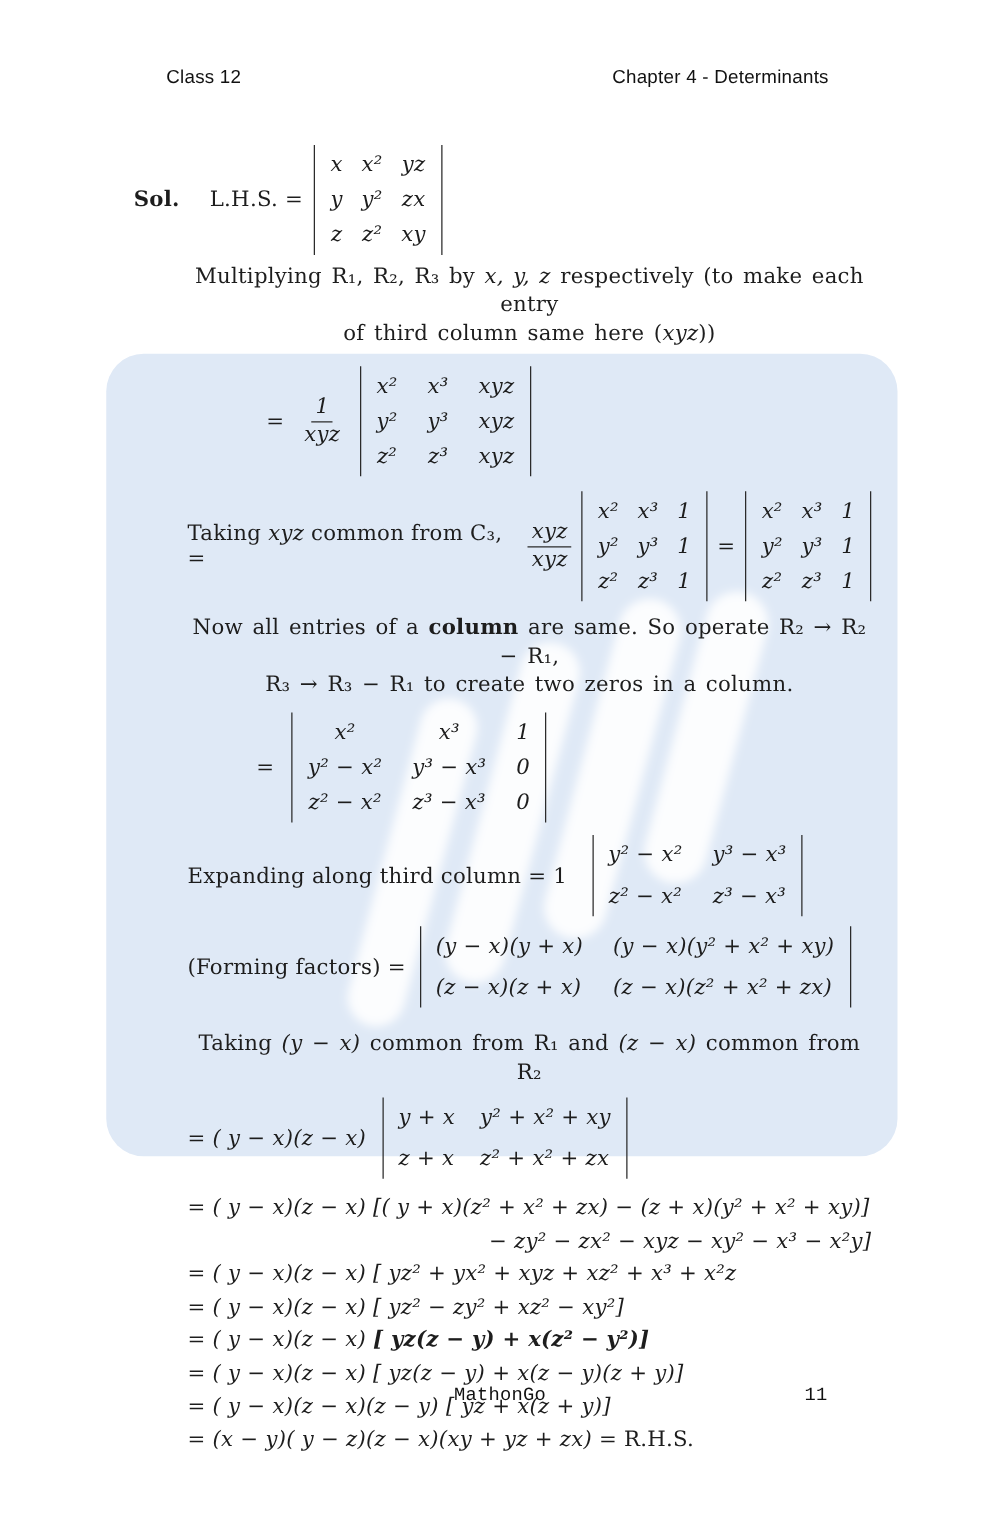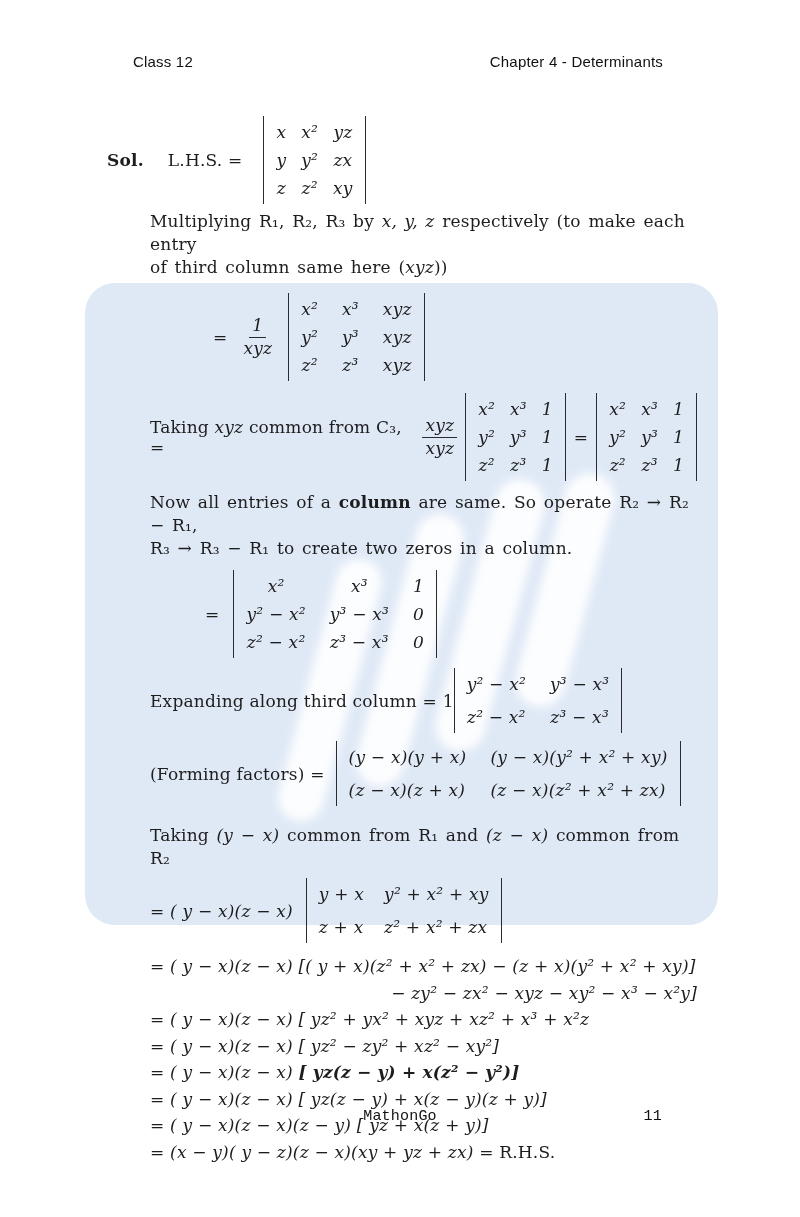--- a/index.html
+++ b/index.html
@@ -32,21 +32,21 @@
     font-family:"Liberation Sans",sans-serif; font-size:15px; color:#111;
   }
   .ftr { position:absolute; top:1108px; left:0; width:100%; z-index:2;
          font-family:Liberation Mono, monospace; font-size:15px; color:#111; }
   .ftr .brand { display:block; text-align:center; }
   .ftr .pageno { position:absolute; right:138px; top:0; }
 
   
   .content { position:relative; z-index:1; padding:116px 103px 0 150px; }
   .row { display:flex; align-items:center; }
-  .para { line-height:23px; word-spacing:2px; }
+  .para { line-height:23px; word-spacing:2px;text-align:center; }
 
   .i  { font-style:italic; }
   .rm { font-style:normal; }
   .b  { font-weight:700; }
 
   
   .det {
     display:inline-flex; align-items:center;
     border-left:1.6px solid #2b2b2b; border-right:1.6px solid #2b2b2b;
     padding:6px 12px;
@@ -64,27 +64,27 @@
 
   
   .frac { display:inline-flex; flex-direction:column; align-items:center;
           font-style:italic; line-height:1.12; text-align:center; }
   .frac .num { border-bottom:1.5px solid #2b2b2b; padding:0 3px 1px; }
   .frac .den { padding:1px 3px 0; }
 
   
   .sol-row   { margin-left:-43px; margin-bottom:6px; }
   .sol-label { font-weight:700; margin-right:24px; }
-  .lhs-label { margin-right:21px;text-align:center; }
+  .lhs-label { margin-right:9px;text-align:center; }
   .para1 { margin-bottom:14px; }
   .eq1-row { margin-left:63px; margin-bottom:12px; gap:13px; }
   .taking-row { margin-bottom:10px; gap:8px; }
   .para2 { margin-bottom:10px; }
   .det3-row { margin-left:55px; margin-bottom:10px; gap:14px; }
-  .expanding-row { margin-bottom:8px; gap:0; }
+  .expanding-row { margin-bottom:8px; gap:20px; }
   .forming-row { margin-bottom:18px; gap:11px; }
   .takingr-line { margin-bottom:8px; }
   .eq4-row { margin-bottom:10px; gap:13px; }
   .steps { }
   .step { line-height:26.5px; white-space:nowrap; }
   .step.right { text-align:right; white-space:normal; }
 </style>
 </head>
 <body>
 

